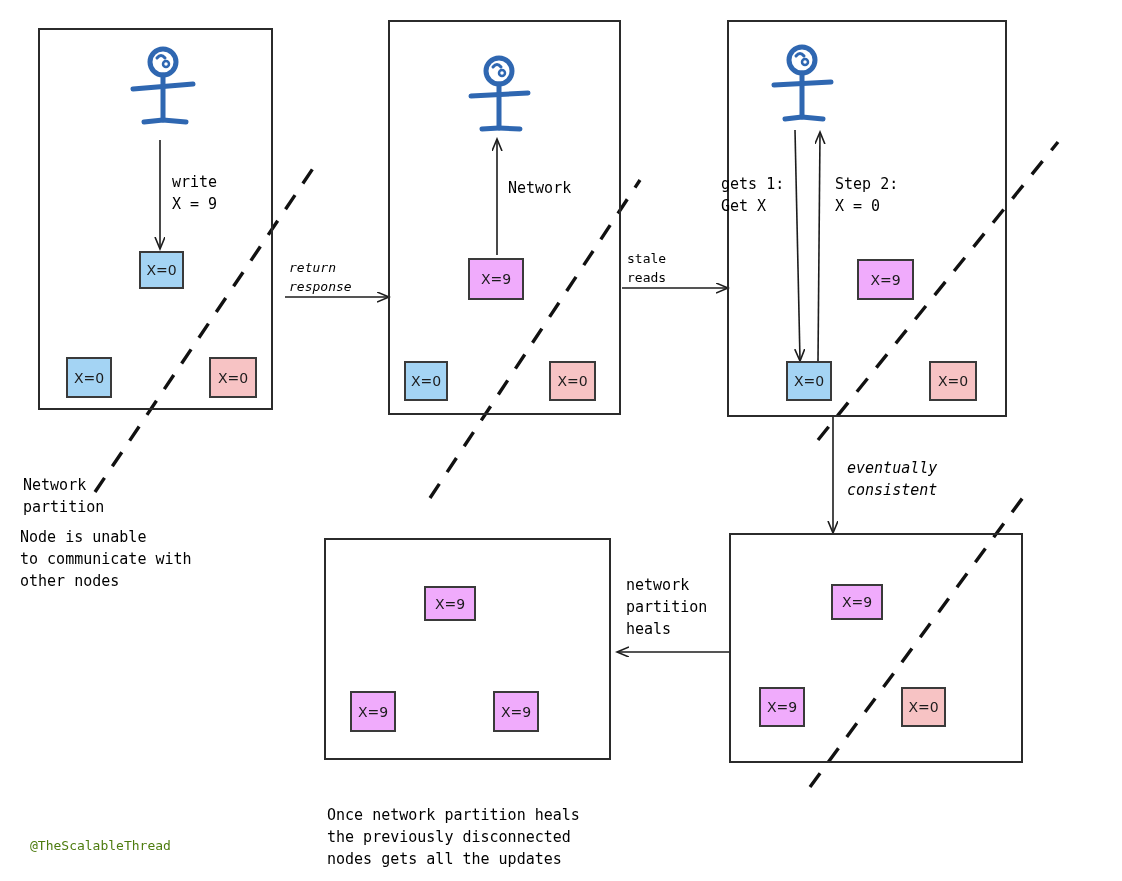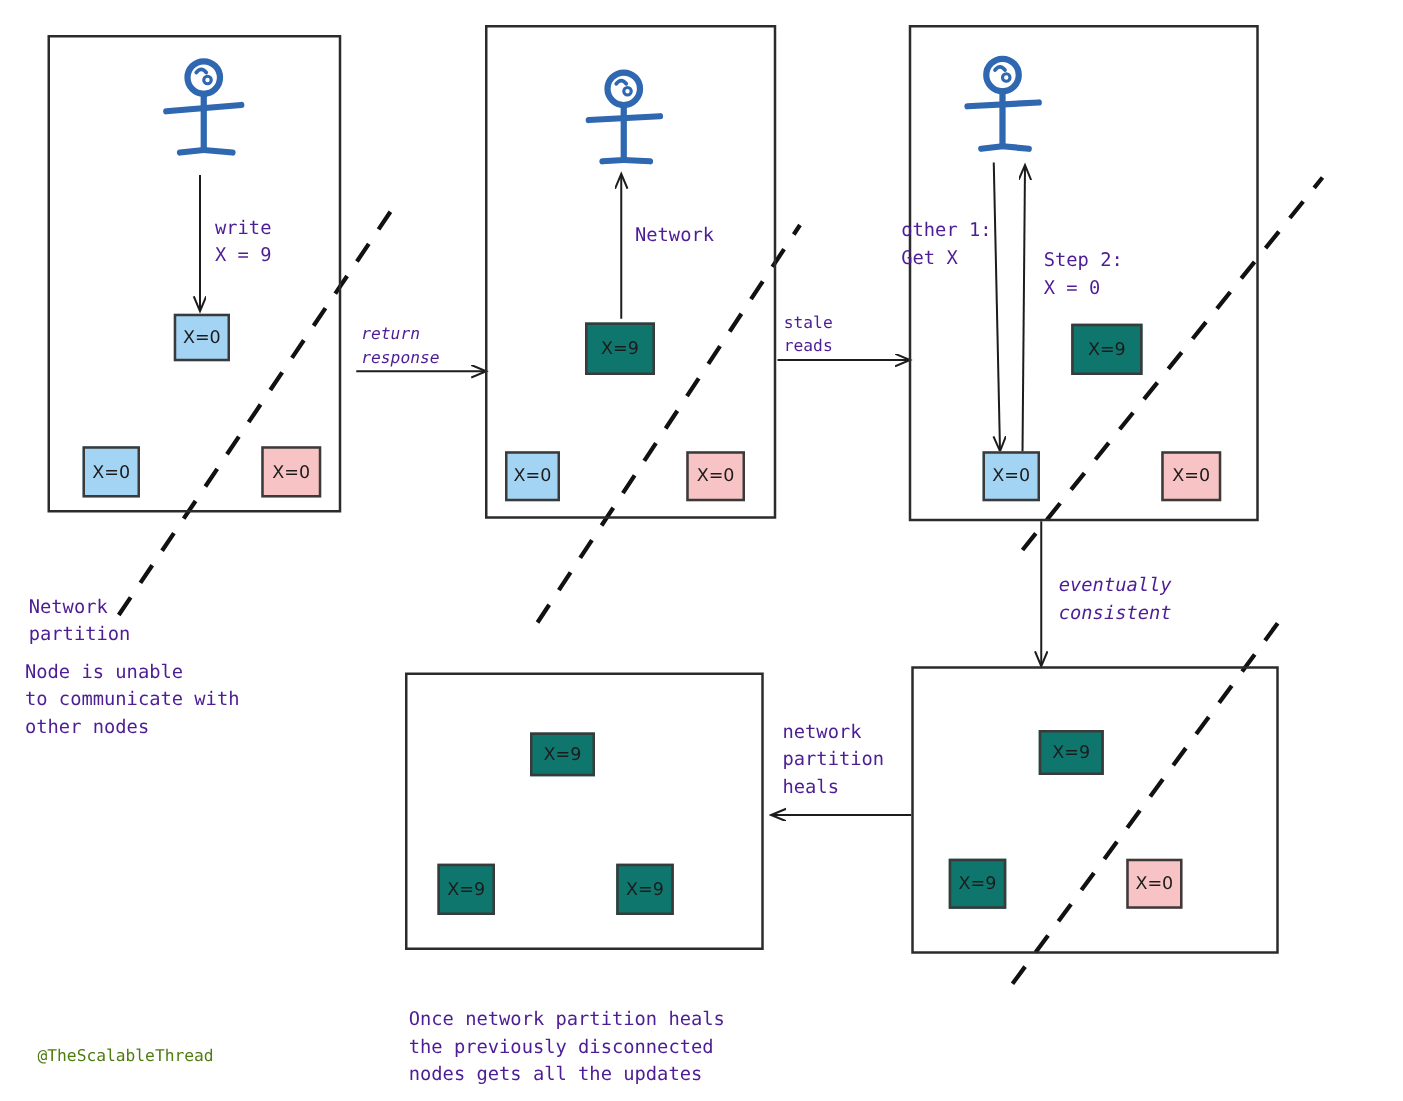--- a/index.html
+++ b/index.html
@@ -39,27 +39,27 @@
     box-sizing: border-box;
     display: flex;
     align-items: center;
     justify-content: center;
     font-size: 14px;
     color: #1c1c1c;
     letter-spacing: 0px;
     font-family: "DejaVu Sans", "Liberation Sans", sans-serif;
   }
   .node-blue  { background: #a4d4f4; }
-  .node-green { background: #0f766e; }
+  .node-green { background: #f0abfc; }
   .node-pink  { background: #f7c3c4; }
 
   .lbl {
     position: absolute;
     font-size: 15px;
-    color: #4c1d95;
+    color: #000000;
     line-height: 1.45;
     white-space: pre;
     font-family: "DejaVu Sans Mono", "Liberation Mono", monospace;
   }
   .lbl.small { font-size: 13px; }
   .lbl.cap   { font-size: 15px; }
   .watermark {
     position: absolute;
     font-size: 13px;
     color: #4d7c0f;
@@ -152,24 +152,24 @@
 
   <div class="node-box node-green" style="left:831px; top:584px; width:52px; height:36px;">X=9</div>
   <div class="node-box node-green" style="left:759px; top:687px; width:46px; height:40px;">X=9</div>
   <div class="node-box node-pink" style="left:901px; top:687px; width:45px; height:40px;">X=0</div>
 
   <div class="lbl" style="left:172px; top:172px;">write
 X = 9</div>
 
   <div class="lbl" style="left:508px; top:178px;">Network</div>
 
-  <div class="lbl" style="left:721px; top:174px;">other 1:
+  <div class="lbl" style="left:721px; top:174px;">gets 1:
 Get X</div>
 
-  <div class="lbl" style="left:835px; top:174px;margin-top:24px;">Step 2:
+  <div class="lbl" style="left:835px; top:174px;">Step 2:
 X = 0</div>
 
   <div class="lbl small" style="left:289px; top:259px;font-style:italic;">return
 response</div>
 
   <div class="lbl small" style="left:627px; top:250px;text-align:center;">stale
 reads</div>
 
   <div class="lbl" style="left:847px; top:458px;font-style:italic;">eventually
 consistent</div>

